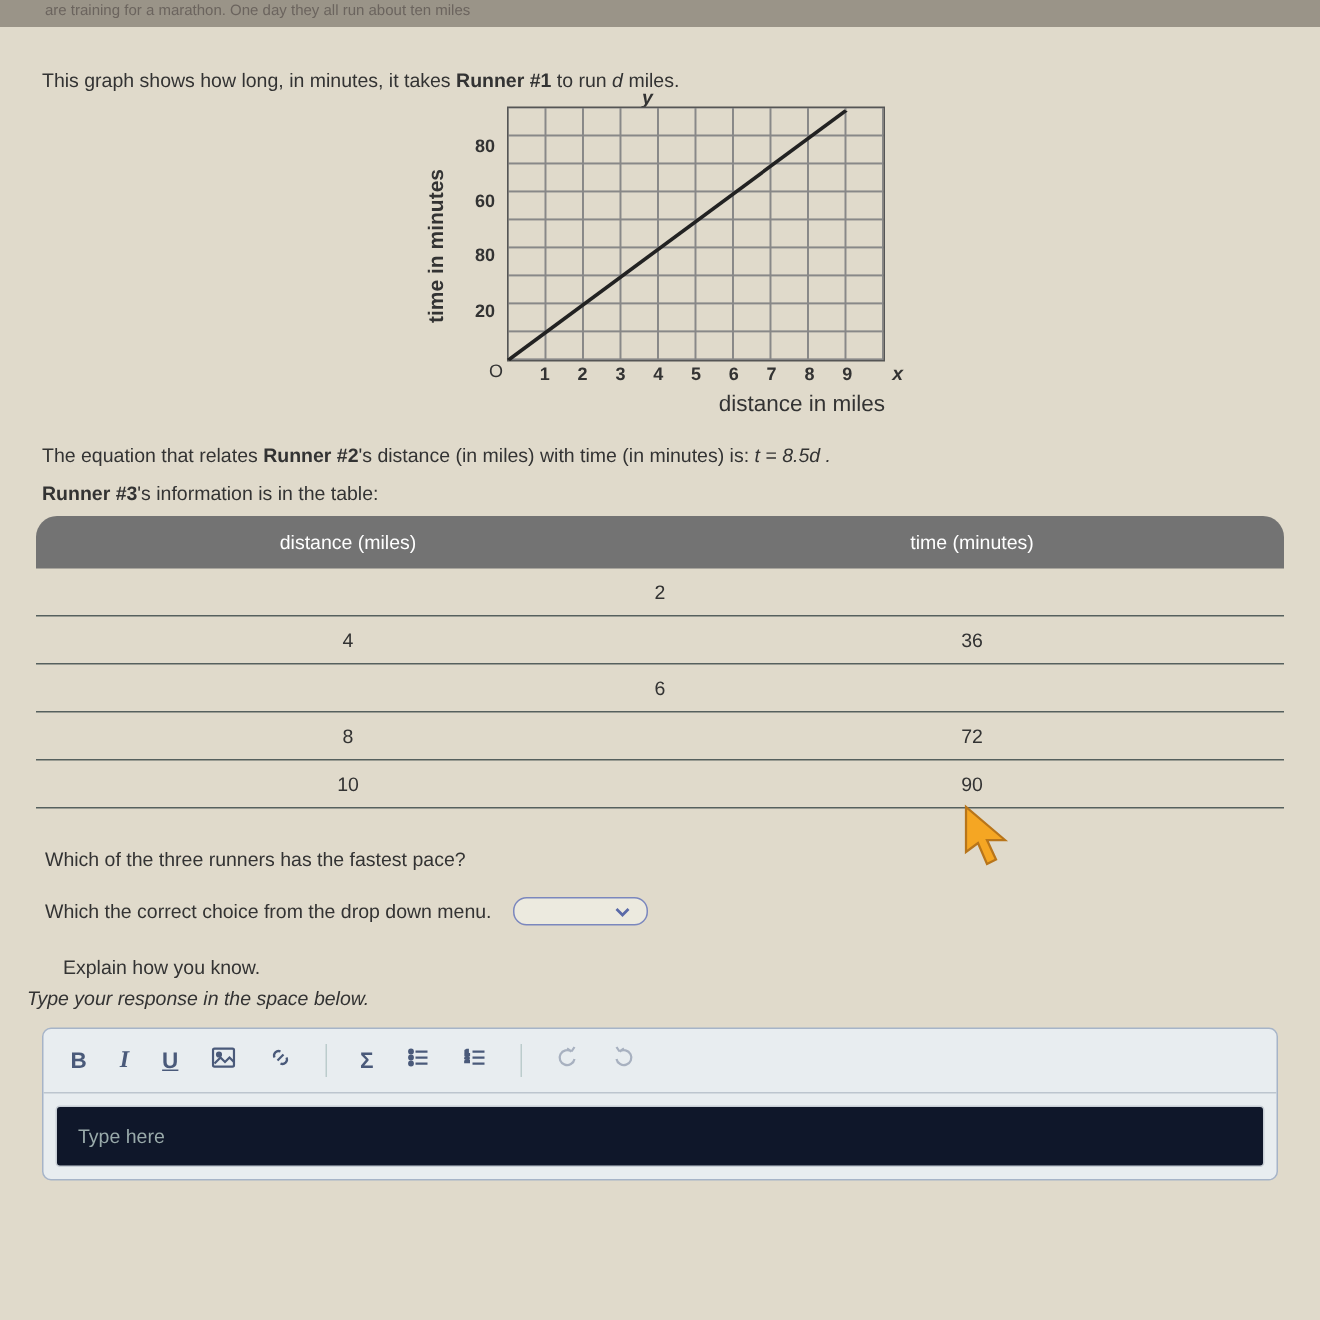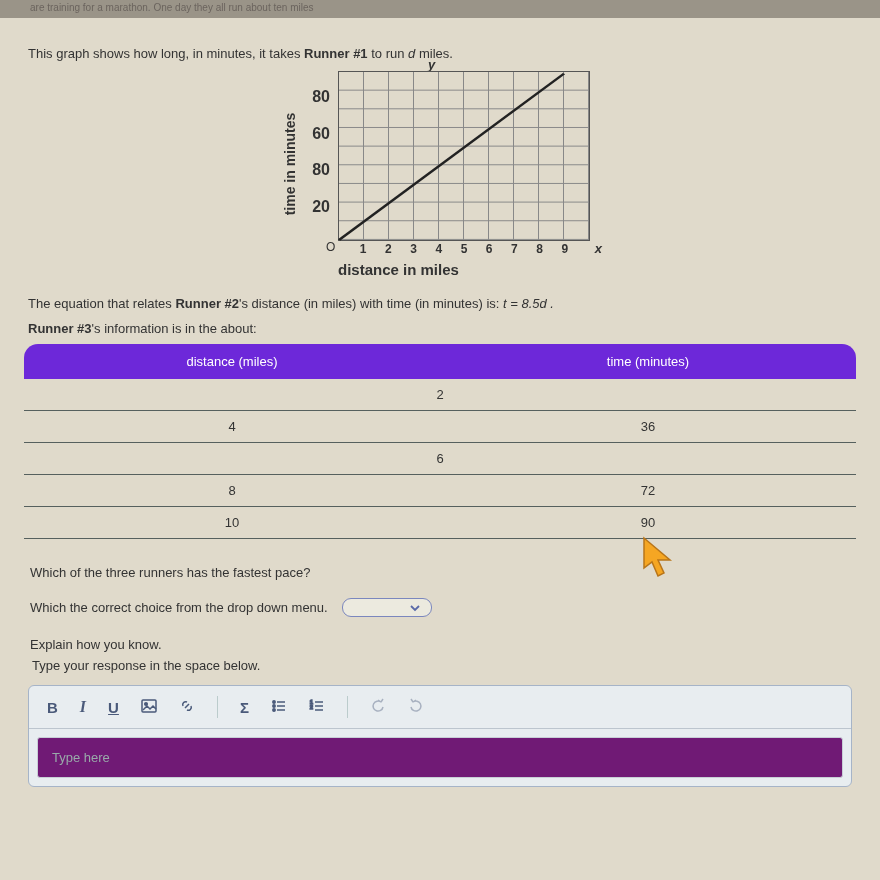--- a/index.html
+++ b/index.html
@@ -34,74 +34,74 @@
   }
   .chart-box { position: relative; width: 300px; height: 215px; }
   .ylabel-wrap {
     position: absolute;
     left: -10px; top: 0; bottom: 30px;
     display: flex; align-items: center; justify-content: center;
     width: 20px;
   }
   .ylabel { transform: rotate(-90deg); font-weight: bold; font-size: 14px; white-space: nowrap; }
   .y-ticks { position: absolute; left: 20px; top: 0; height: 170px; width: 24px; }
-  .y-ticks div { position: absolute; right: 4px; font-size: 16px; font-weight: bold; transform: translateY(-50%); }
+  .y-ticks div { position: absolute; right: 4px; font-size: 12px; font-weight: bold; transform: translateY(-50%); }
   .y-ticks .t80 { top: 15%; } .y-ticks .t60 { top: 37%; } .y-ticks .t40 { top: 58%; } .y-ticks .t20 { top: 80%; }
   .grid {
     position: absolute; left: 48px; top: 0; right: 0; bottom: 45px;
     border: 1.5px solid #555;
     background-image:
       linear-gradient(to right, #888 1px, transparent 1px),
       linear-gradient(to bottom, #888 1px, transparent 1px);
     background-size: 10% 11.11%;
     background-position: -1px -1px;
   }
   .line { position:absolute; left:0; bottom:0; width:100%; height:100%; overflow:visible; }
   .axis-y-label { position: absolute; left: 46%; top:-14px; font-weight:bold; font-style:italic; }
   .origin { position:absolute; left:36px; bottom:32px; font-size:12px; }
   .x-ticks { position:absolute; left:48px; right:0; bottom:28px; height:16px; }
   .x-ticks span { position:absolute; transform:translateY(-6%); font-size:12px; font-weight:bold; transform:translateX(-50%); }
-  .xlabel { position:absolute; left:48px; right:0; bottom:8px; text-align:left; font-weight:bold; font-size:15px; }
+  .xlabel { position:absolute; left:48px; right:0; bottom:8px; text-align:right; font-weight:normal; font-size:15px; }
   .x-axis-end { position:absolute; right:-12px; bottom:30px; font-style:italic; font-weight:bold; }
   .para { margin: 10px 0 8px 10px; }
   .para i { font-style: italic; }
   .table-wrap { margin: 8px 6px; border-radius: 16px 16px 0 0; overflow: visible; }
   .thead {
-    background: #6d28d9; color: #fff;
+    background: #737373; color: #fff;
     display: flex; border-radius: 14px 14px 0 0;
     padding: 10px 0;
   }
   .thead div { flex:1; text-align:center; font-size: 13px; }
   .trow { display:flex; border-bottom: 1.5px solid #56605e; }
   .trow div { flex:1; text-align:center; padding: 8px 0; font-size:13px; }
   .question { margin: 26px 0 18px 12px; }
   .select-row { margin: 0 0 20px 12px; display:flex; align-items:center; gap:14px; }
   .sel {
     width: 90px; height: 19px; border:1.5px solid #7b87be; border-radius: 9px;
     background:#eceadf; display:flex; align-items:center; justify-content:flex-end; padding-right:10px;
     cursor: pointer;
   }
   .sel svg { width:12px; height:12px; }
-  .explain { margin: 8px 0 6px 12px; }
-  .sub { margin: 4px 0 12px 14px; }
+  .explain { margin: 8px 0 6px 24px; }
+  .sub { margin: 4px 0 12px 0; font-style: italic; }
   .editor {
     margin: 4px 10px; border:1.5px solid #a6b4c8; border-radius: 6px;
     background: #e8edf0;
   }
   .toolbar {
     display:flex; align-items:center; gap: 22px; padding: 10px 18px;
     border-bottom: 1px solid #bcc5ce;
   }
   .toolbar .tb { color:#4a5a7a; font-weight:bold; font-size:15px; cursor:pointer; }
   .toolbar .tb.i { font-style:italic; font-family: 'Times New Roman', serif; font-size:16px; }
   .toolbar .tb.u { text-decoration: underline; }
   .toolbar svg { width:16px; height:16px; stroke:#4a5a7a; fill:none; stroke-width:1.5; }
   .divider { width:1px; height:22px; background:#bcc; }
   .input-area {
-    margin: 8px; background:#701a75; border:1px solid #c8cfd6; border-radius:3px;
+    margin: 8px; background:#0f172a; border:1px solid #c8cfd6; border-radius:3px;
     padding: 12px 14px; color:#9aa; font-size:13px;
   }
   .cursor-arrow {
     position: absolute; left: 640px; top: 536px; width:36px; height:44px;
     z-index: 100;
   }
 </style>
 </head>
 <body>
 
@@ -144,21 +144,21 @@
       </div>
       <div class="x-axis-end">x</div>
       <div class="xlabel">distance in miles</div>
     </div>
   </div>
 
   <p class="para">
     <span>The equation that relates </span><b>Runner #2</b><span>'s distance (in miles) with time (in minutes) is: </span><i>t = 8.5d .</i>
   </p>
   <p class="para">
-    <b>Runner #3</b><span>'s information is in the about:</span>
+    <b>Runner #3</b><span>'s information is in the table:</span>
   </p>
 
   <div class="table-wrap">
     <div class="thead">
       <div>distance (miles)</div>
       <div>time (minutes)</div>
     </div>
     <div class="trow">
         <div>2</div>
       </div>

